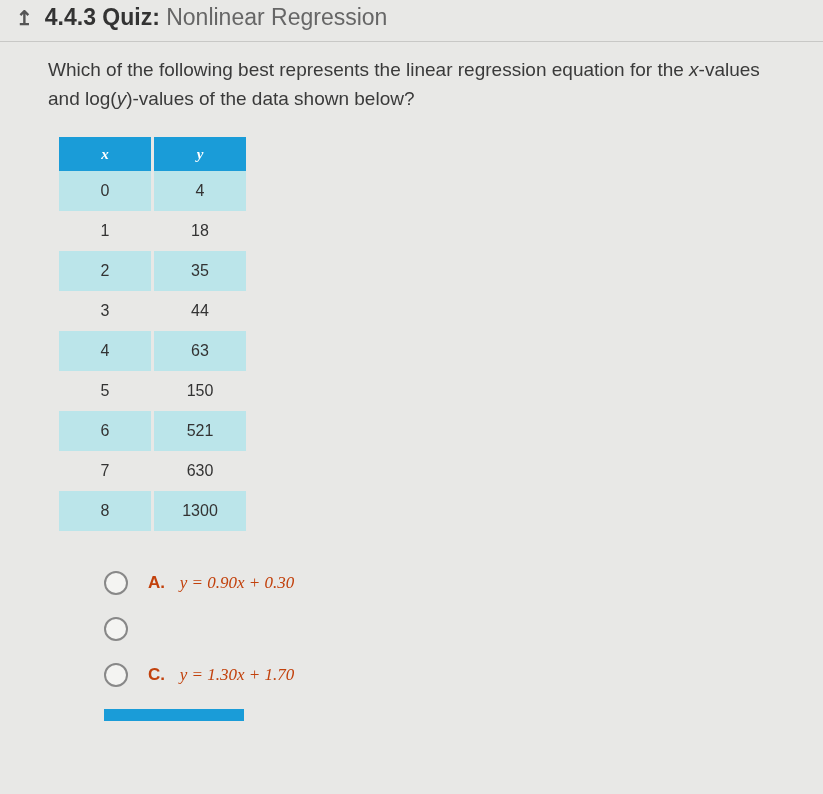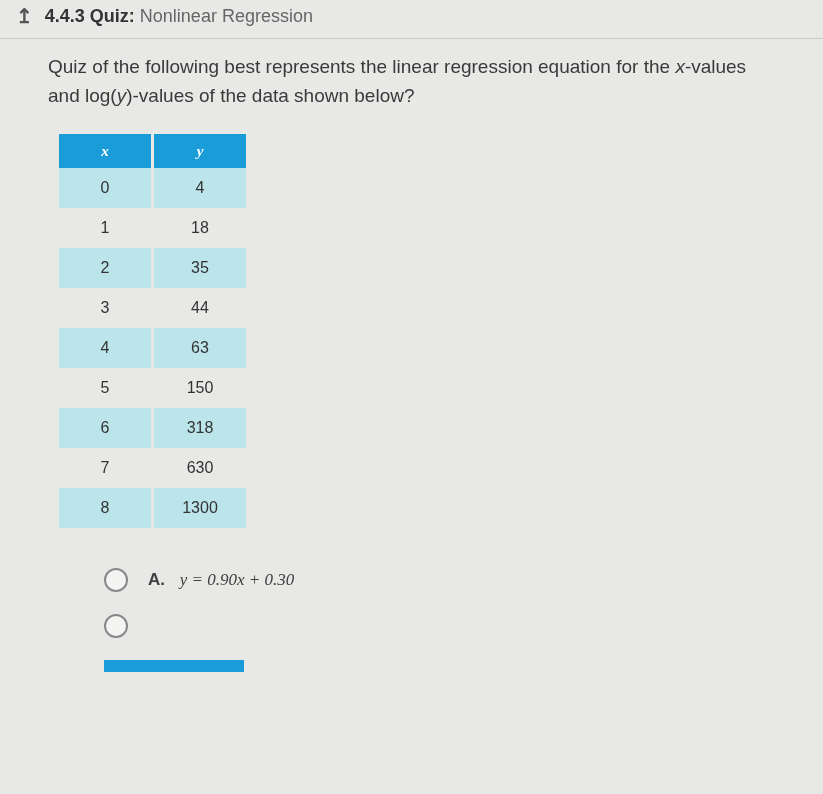--- a/index.html
+++ b/index.html
@@ -20,21 +20,21 @@
       display: flex;
       align-items: center;
       gap: 12px;
     }
     .back-arrow {
       font-size: 20px;
       color: #555;
       font-weight: bold;
     }
     .quiz-label {
-      font-size: 18px;
+      font-size: 23px;
       color: #333;
     }
     .quiz-label .bold {
       font-weight: 700;
     }
     .quiz-label .light {
       font-weight: 400;
       color: #666;
     }
     .content {
@@ -88,21 +88,21 @@
     .radio {
       width: 24px;
       height: 24px;
       border: 2px solid #888;
       border-radius: 50%;
       background: #f4f4f2;
       flex-shrink: 0;
     }
     .option-label {
       font-size: 17px;
-      color: #404040;
+      color: #c2410c;
     }
     .option-label .letter {
       font-weight: 700;
       margin-right: 10px;
     }
     .option-label .equation {
       font-style: italic;
       font-family: "Times New Roman", serif;
     }
     .submit-bar {
@@ -120,21 +120,21 @@
   <span class="back-arrow">↥</span>
   <span class="quiz-label">
     <span class="bold">4.4.3</span>
     <span class="bold">Quiz:</span>
     <span class="light">Nonlinear Regression</span>
   </span>
 </div>
 
 <div class="content">
   <p class="question">
-    <span>Quiz of the following best represents the linear regression equation for the </span><span class="italic">x</span><span>-values and log(</span><span class="italic">y</span><span>)-values of the data shown below?</span>
+    <span>Which of the following best represents the linear regression equation for the </span><span class="italic">x</span><span>-values and log(</span><span class="italic">y</span><span>)-values of the data shown below?</span>
   </p>
 
   <table class="data-table">
     <thead>
       <tr>
         <th>x</th>
         <th>y</th>
       </tr>
     </thead>
     <tbody>
@@ -157,21 +157,21 @@
       <tr class="shaded">
         <td>4</td>
         <td>63</td>
       </tr>
       <tr>
         <td>5</td>
         <td>150</td>
       </tr>
       <tr class="shaded">
         <td>6</td>
-        <td>318</td>
+        <td>521</td>
       </tr>
       <tr>
         <td>7</td>
         <td>630</td>
       </tr>
       <tr class="shaded">
         <td>8</td>
         <td>1300</td>
       </tr>
     </tbody>
@@ -181,16 +181,23 @@
     <div class="option">
       <div class="radio"></div>
       <span class="option-label">
         <span class="letter">A.</span>
         <span class="equation">y = 0.90x + 0.30</span>
       </span>
     </div>
     <div class="option">
       <div class="radio"></div>
     </div>
+    <div class="option">
+      <div class="radio"></div>
+      <span class="option-label">
+        <span class="letter">C.</span>
+        <span class="equation">y = 1.30x + 1.70</span>
+      </span>
+    </div>
   </div>
 
   <div class="submit-bar"></div>
 </div>
 
 </body></html>

